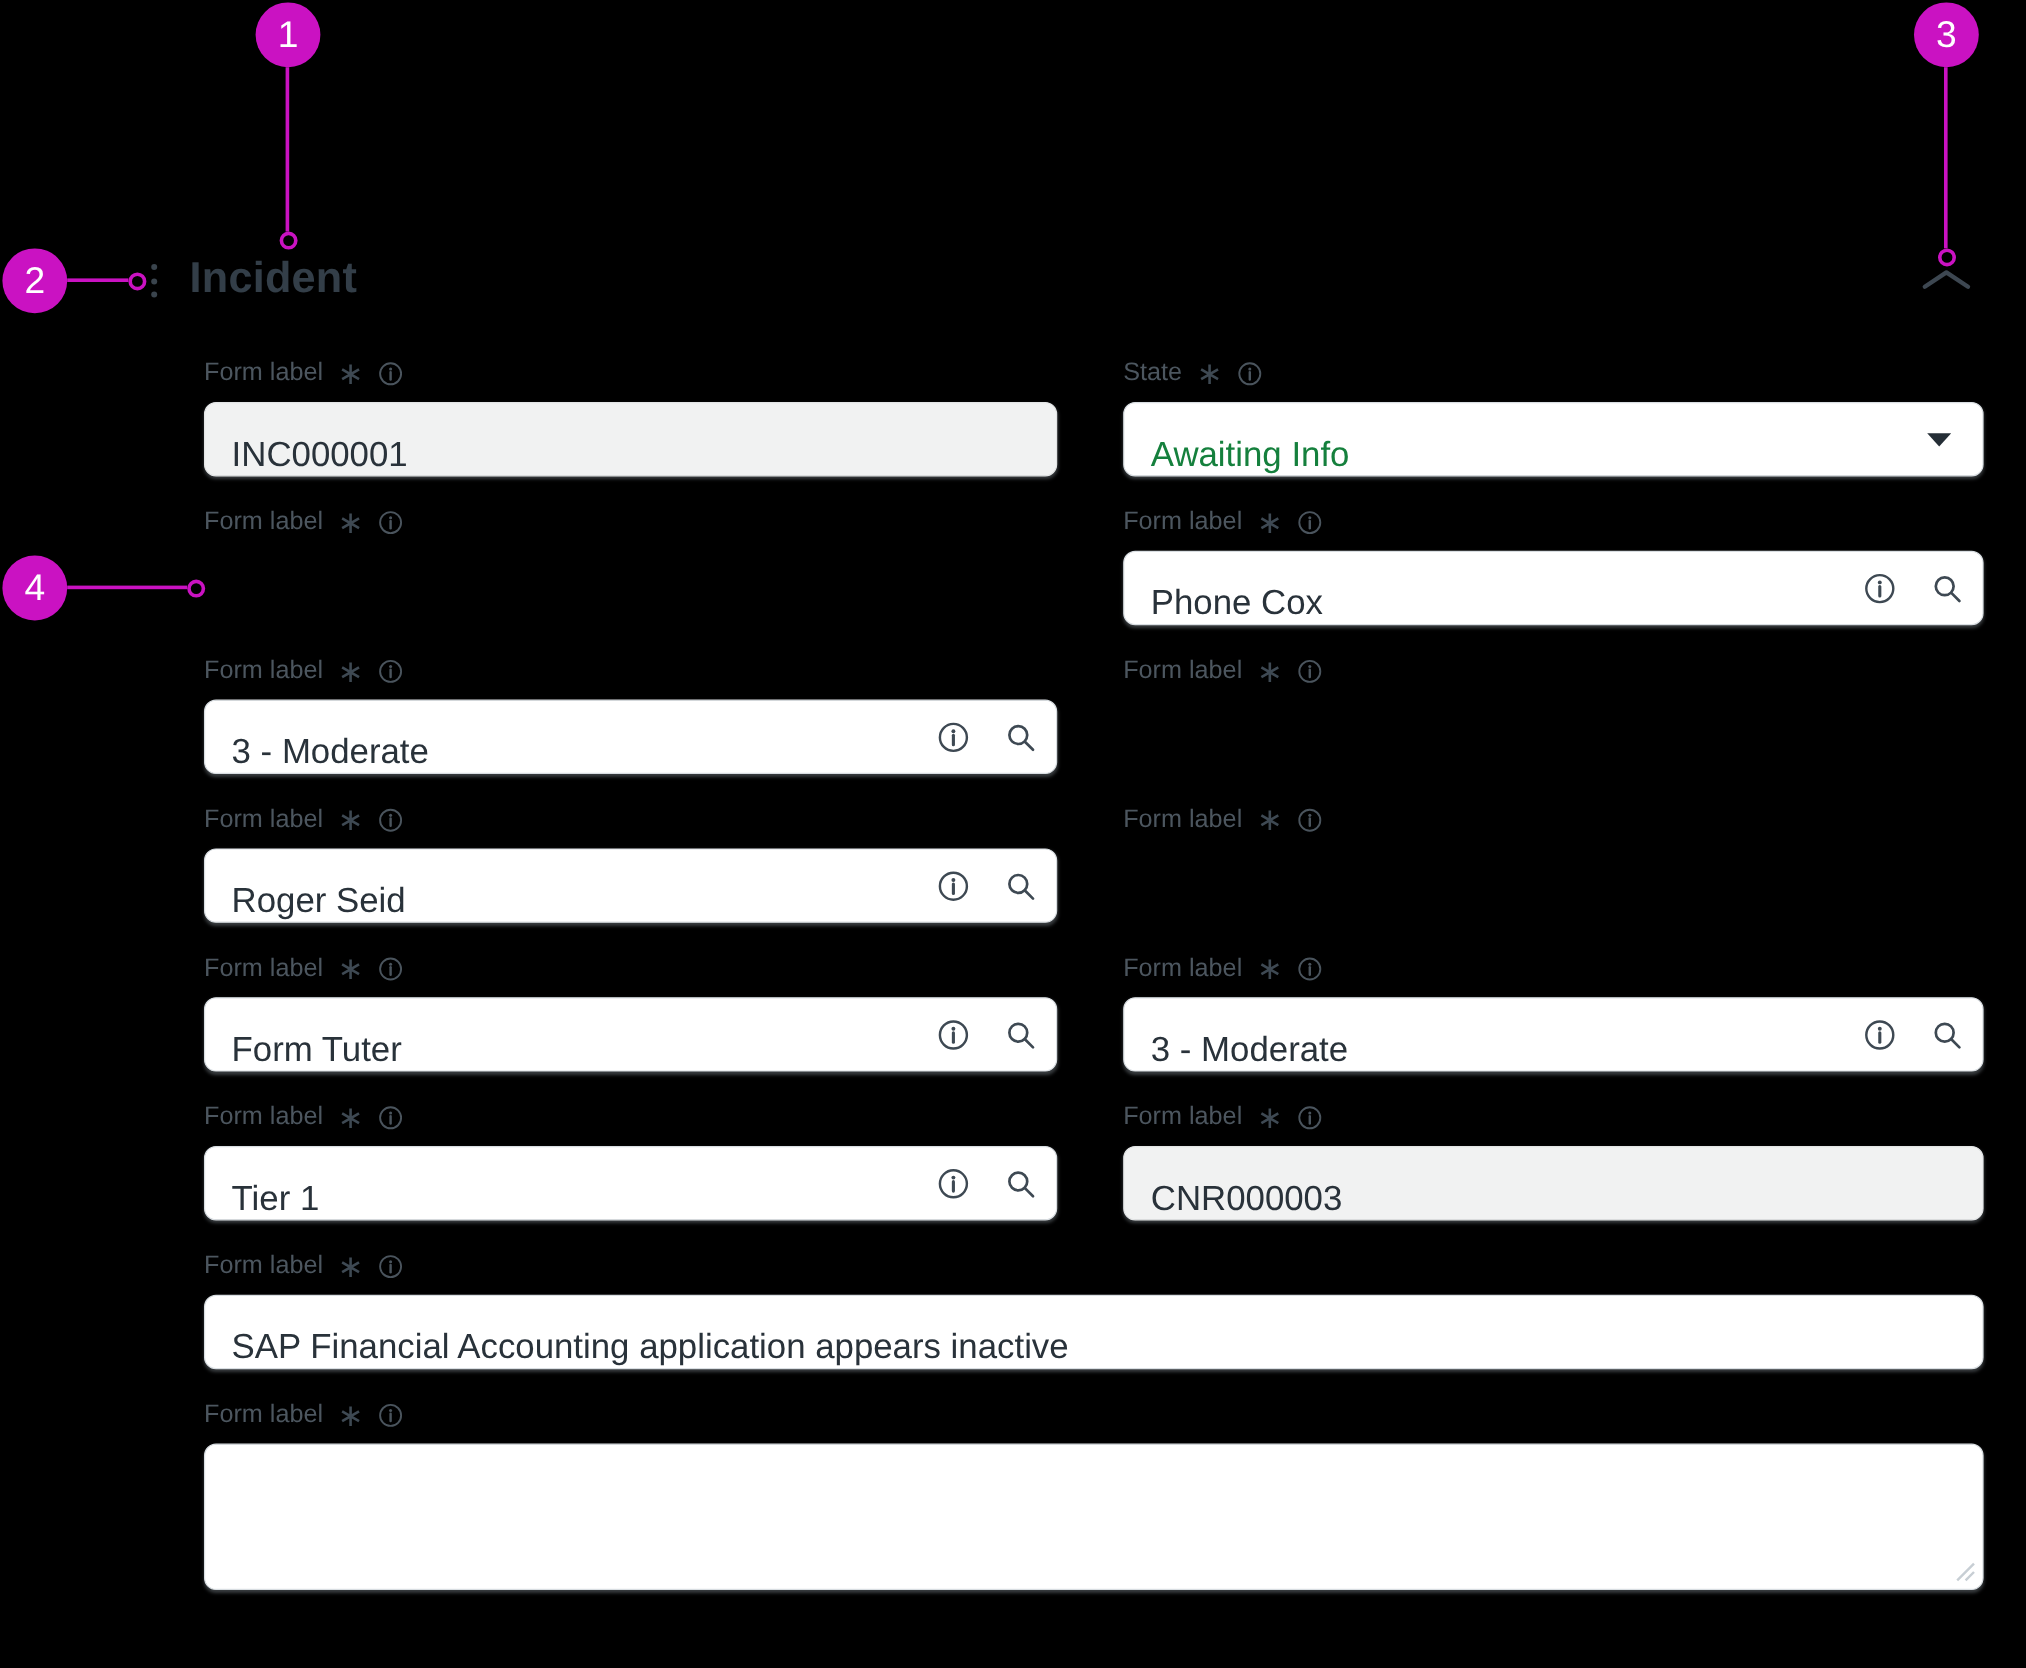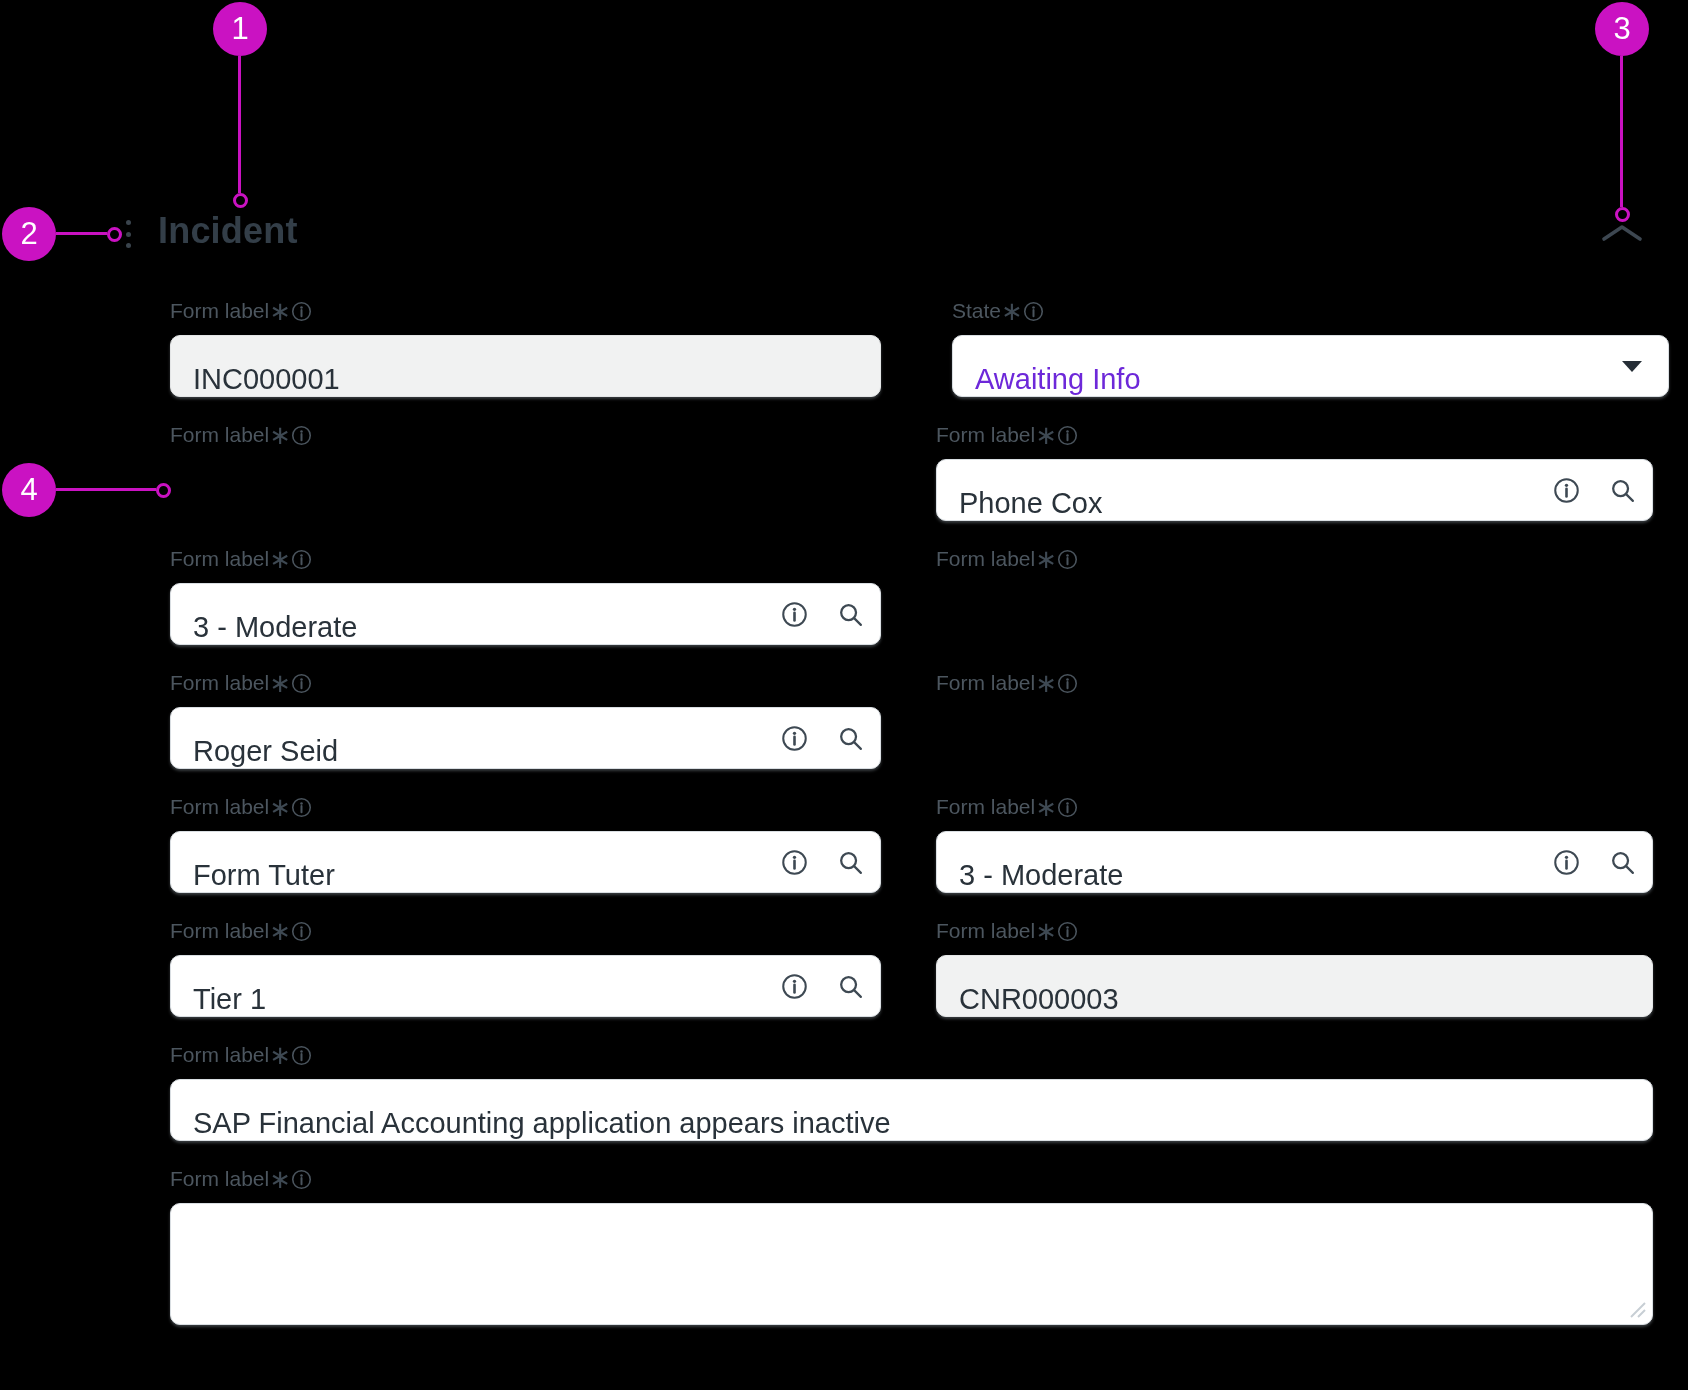--- a/index.html
+++ b/index.html
@@ -13,31 +13,31 @@
   .drag-handle { position:absolute; left:122px; top:220px; width:12px; height:28px;
     display:flex; flex-direction:column; justify-content:space-between; align-items:center; cursor:grab; }
   .drag-handle i { width:5px; height:5px; border-radius:50%; background:#3a444d; }
   .section-title { position:absolute; left:158px; top:210px; margin:0;
     font-size:36px; font-weight:bold; color:#333e48; letter-spacing:.2px; }
   .collapse-btn { position:absolute; left:1598px; top:219px; width:48px; height:28px;
     background:none; border:none; padding:0; color:#3d4751; cursor:pointer; }
   .collapse-btn svg { display:block; width:44px; height:20px; margin:0 auto; }
   
   .group { position:absolute; display:flex; flex-direction:column; gap:11px; }
-  .label-row { display:flex; align-items:center; height:26px;
+  .label-row { display:flex; align-items:center; gap:12px; height:26px;
     font-size:21px; color:#4c565f; }
   .asterisk { font-size:26px; line-height:20px; color:#3e4953; }
   .info-sm { width:21px; height:21px; color:#4a545d; background:none; border:none; padding:0; cursor:pointer; }
   .info-sm svg { display:block; width:21px; height:21px; }
   .box { position:relative; height:62px; background:#fff; border:1px solid #d9dee2; border-radius:10px;
     display:flex; align-items:flex-end; padding:0 120px 0 22px;
     font-size:29px; color:#29323a; box-shadow:0 2px 3px rgba(150,160,168,.38); cursor:text; white-space:nowrap; }
   .box.readonly { background:#f1f2f2; border-color:#e3e5e6; padding-right:22px; }
   .box.plain { padding-right:22px; }
-  .box.select { cursor:pointer; color:#6d28d9; }
+  .box.select { cursor:pointer; color:#15803d; }
   .field-icons { position:absolute; right:16px; top:0; height:100%;
     display:flex; align-items:center; gap:29px; color:#3e4953; }
   .field-icons button { background:none; border:none; padding:0; color:inherit; cursor:pointer; }
   .field-icons svg { display:block; width:27px; height:27px; }
   .caret { position:absolute; right:26px; top:50%; margin-top:-5px; width:0; height:0;
     border-left:10px solid transparent; border-right:10px solid transparent; border-top:11px solid #252e36; }
   .box.textarea { height:122px; align-items:flex-start; padding:14px 22px; cursor:text; }
   .grip { position:absolute; right:5px; bottom:5px; width:22px; height:22px; color:#c7ced4; }
   .grip svg { display:block; width:22px; height:22px; }
   
@@ -216,21 +216,21 @@
             </button>
             <button>
               <svg viewBox="0 0 24 24">
                 <circle cx="10.3" cy="10.3" r="6.6" fill="none" stroke="currentColor" stroke-width="2"></circle>
                 <line x1="15.2" y1="15.2" x2="21.2" y2="21.2" stroke="currentColor" stroke-width="2" stroke-linecap="round"></line>
               </svg>
             </button>
           </div>
         </div>
       </div>
-      <div class="group" style="left: 936px; top: 298px; width: 717px; margin-left: 16px;">
+      <div class="group" style="left: 936px; top: 298px; width: 717px;">
         <div class="label-row">
           <span>State</span>
           <span class="asterisk">∗</span>
           <button class="info-sm">
             <svg viewBox="0 0 24 24">
               <circle cx="12" cy="12" r="10" fill="none" stroke="currentColor" stroke-width="1.8"></circle>
               <circle cx="12" cy="7.4" r="1.45" fill="currentColor"></circle>
               <path d="M12 10.4 v7" stroke="currentColor" stroke-width="2.3" stroke-linecap="round"></path>
             </svg>
           </button>

